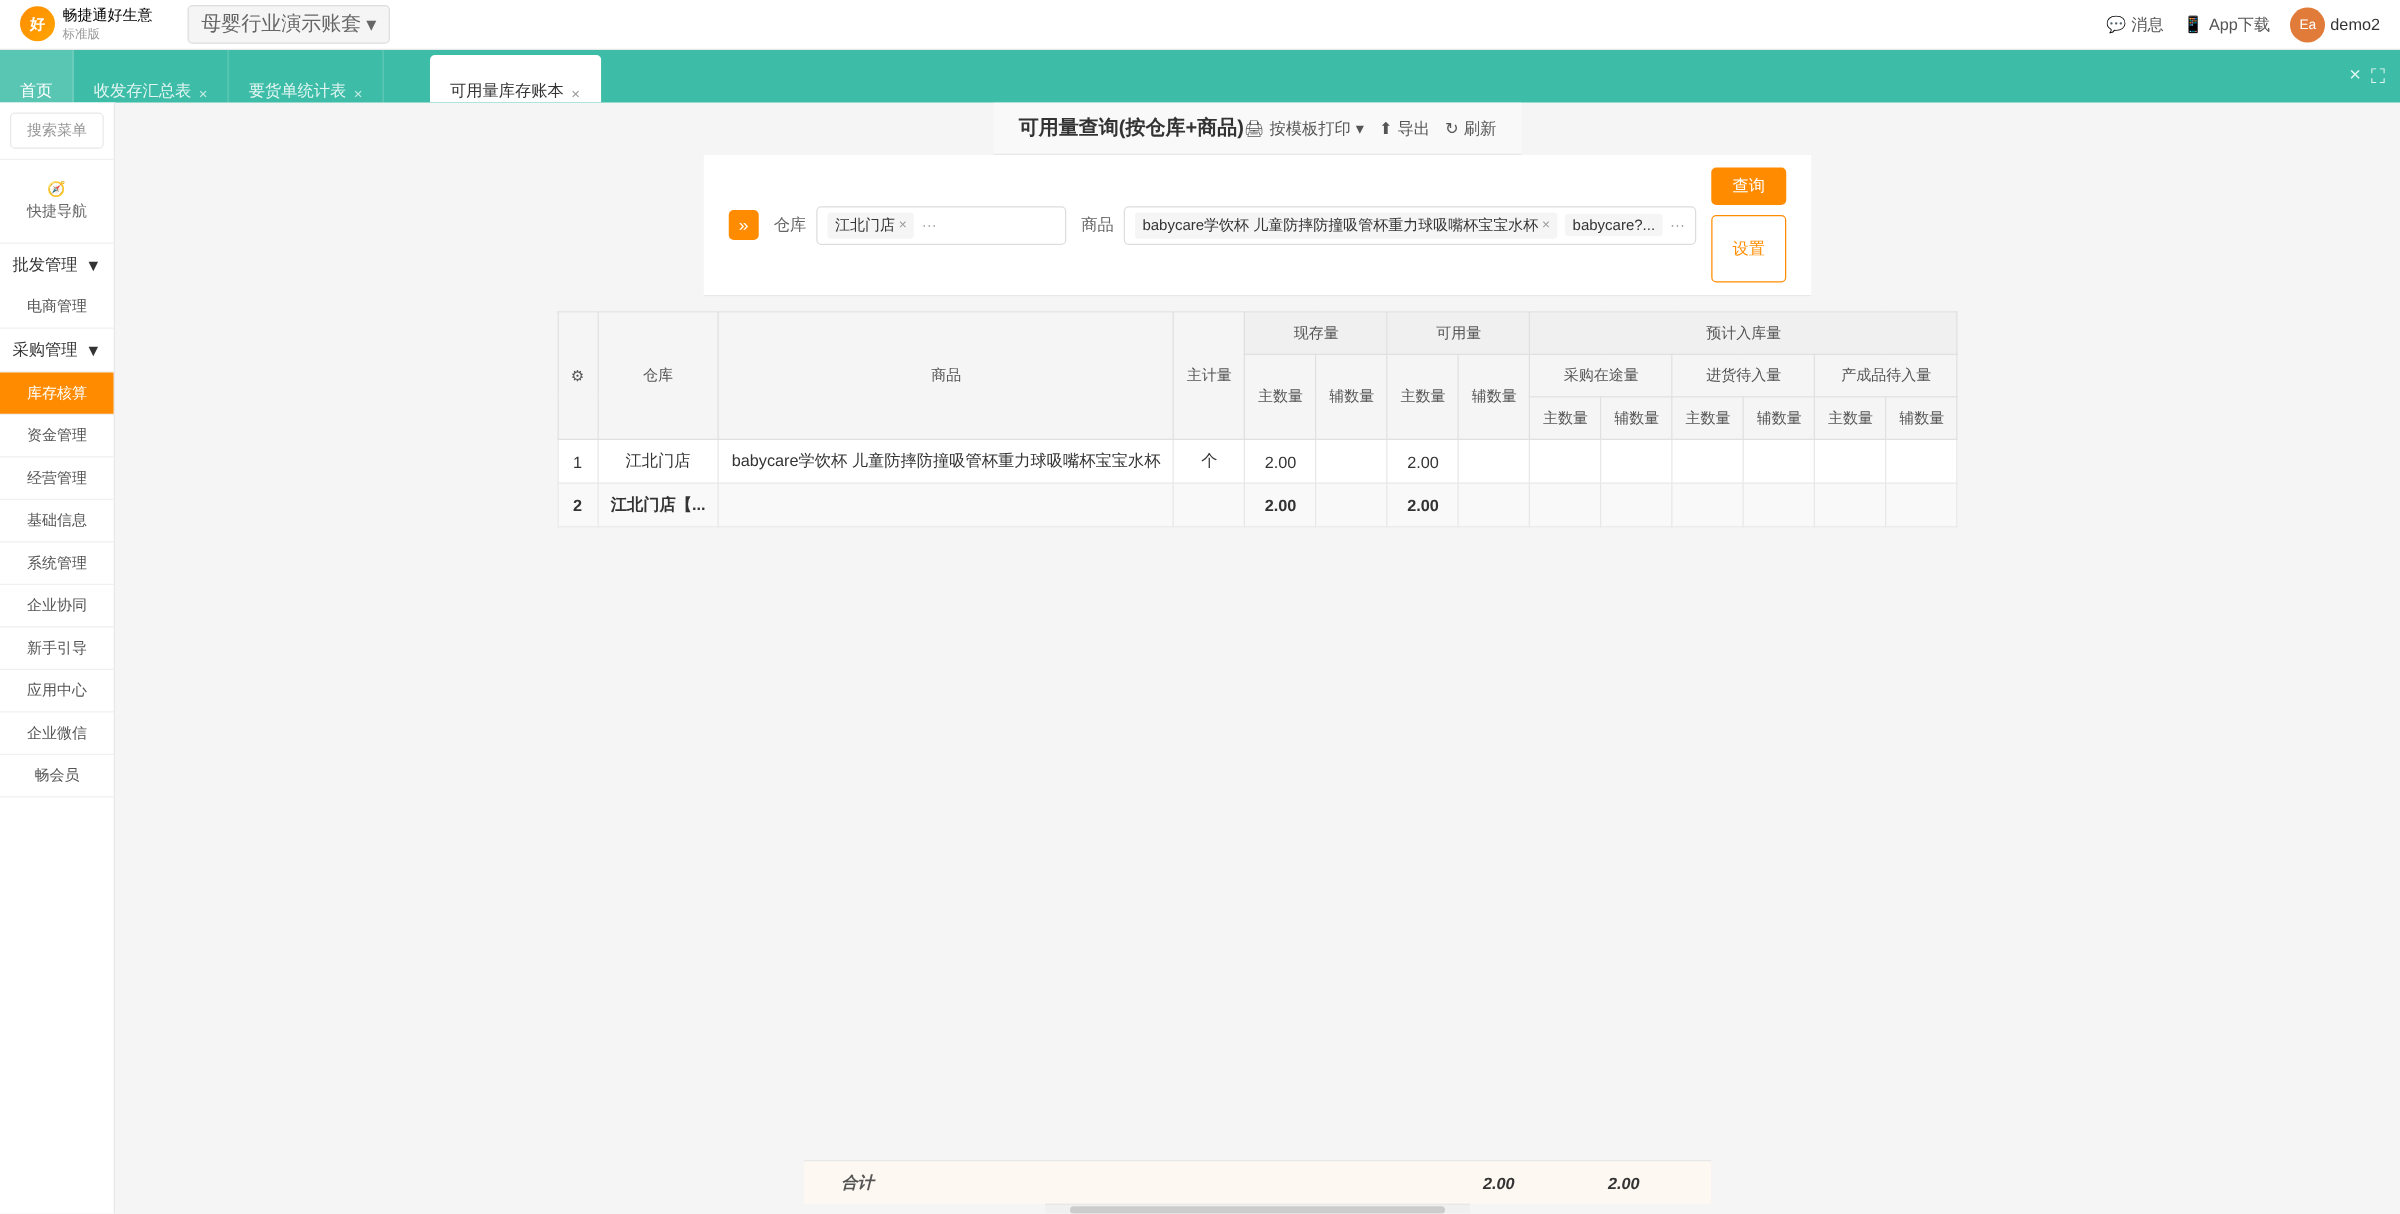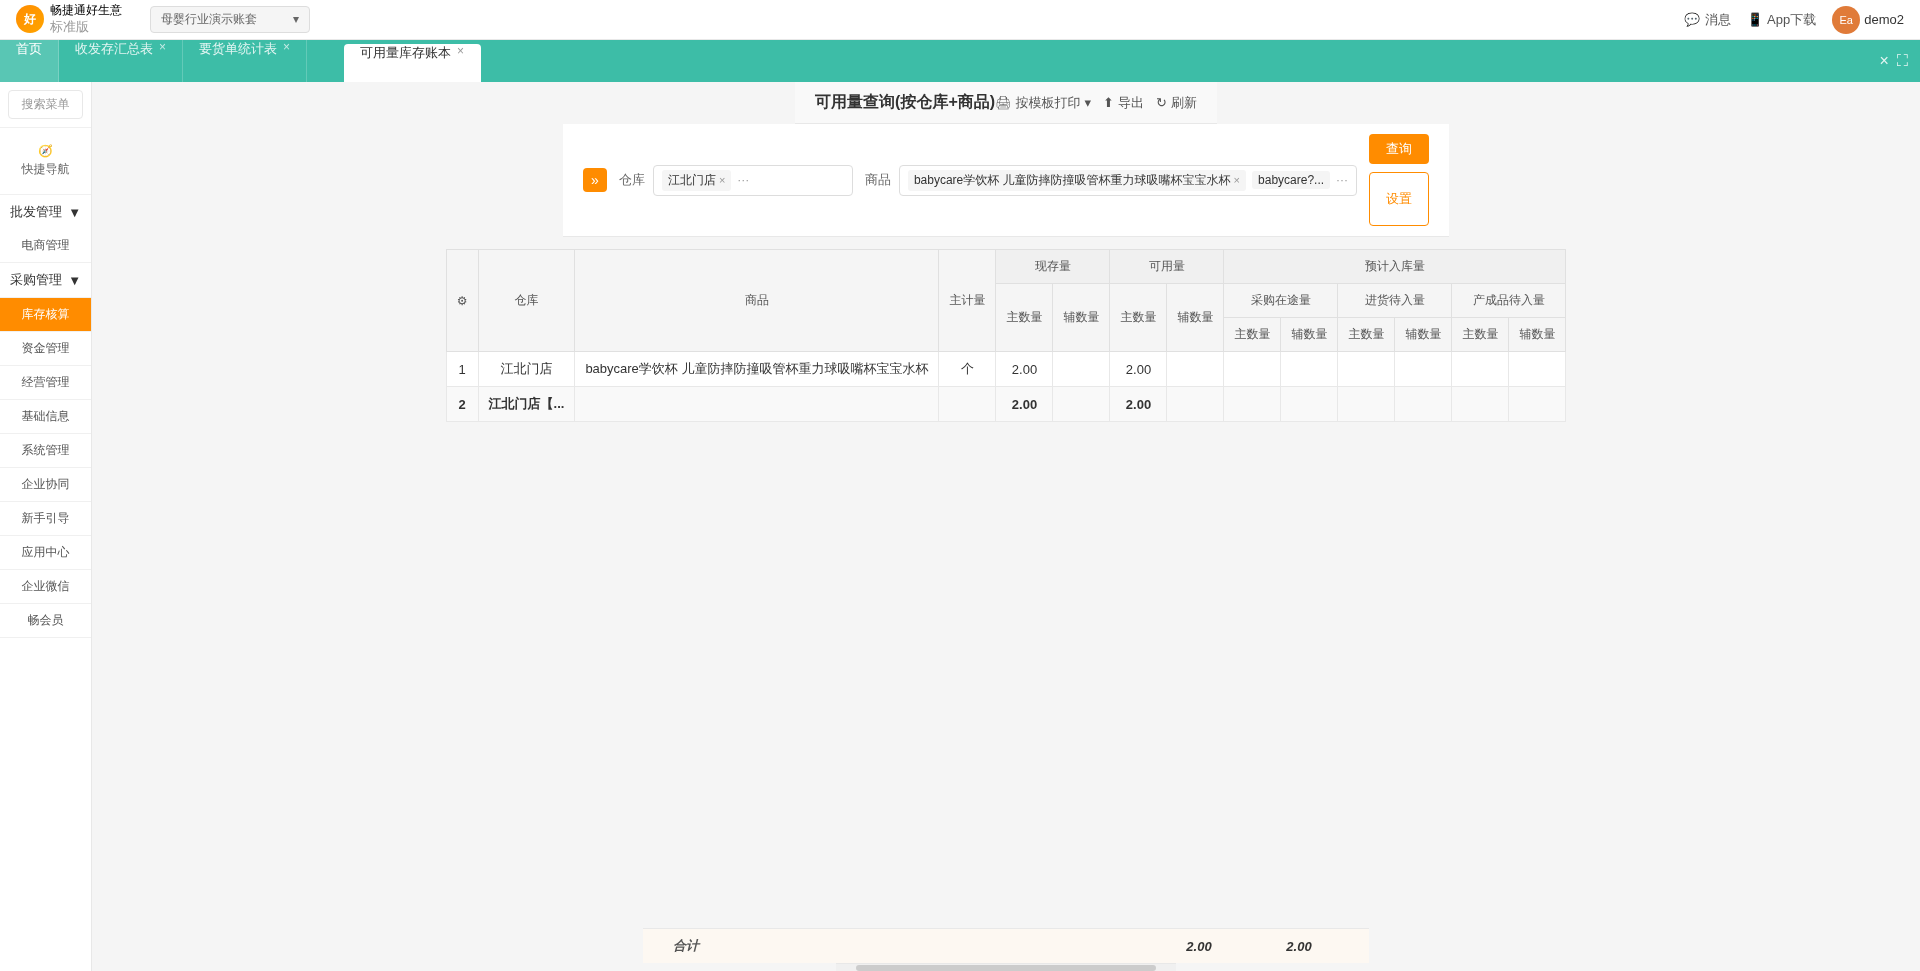--- a/index.html
+++ b/index.html
@@ -4,30 +4,30 @@
   <style>
     * { margin: 0; padding: 0; box-sizing: border-box; }
     body { font-family: "Microsoft YaHei", "PingFang SC", sans-serif; font-size: 13px; background: #f5f5f5; color: #333; width: 1920px; min-height: 971px; overflow-x: hidden; }
 
     
     .top-bar { height: 40px; background: #fff; display: flex; align-items: center; justify-content: space-between; padding: 0 16px; border-bottom: 1px solid #e8e8e8; }
     .top-bar-left { display: flex; align-items: center; gap: 8px; }
     .logo-area { display: flex; align-items: center; gap: 6px; }
     .logo-icon { width: 28px; height: 28px; background: linear-gradient(135deg, #ff8c00, #ffa500); border-radius: 50%; display: flex; align-items: center; justify-content: center; color: white; font-size: 12px; font-weight: bold; }
     .logo-text { font-size: 12px; color: #000000; line-height: 1.2; }
-    .logo-sub { font-size: 13px; color: #999; }
-    .industry-selector { display: flex; align-items: center; gap: 4px; background: #f5f5f5; border: 1px solid #ddd; border-radius: 4px; padding: 4px 10px; cursor: pointer; font-size: 12px; color: #666; margin-left: 20px; min-width: 160px; }
+    .logo-sub { font-size: 10px; color: #999; }
+    .industry-selector { display: flex; align-items: center; gap: 4px; background: #f5f5f5; border: 1px solid #ddd; border-radius: 4px; padding: 4px 10px; cursor: pointer; font-size: 16px; color: #666; margin-left: 20px; min-width: 160px; }
     .top-bar-right { display: flex; align-items: center; gap: 16px; }
     .top-btn { display: flex; align-items: center; gap: 4px; cursor: pointer; font-size: 13px; color: #555; }
     .avatar { width: 28px; height: 28px; border-radius: 50%; background: #e07b39; display: flex; align-items: center; justify-content: center; color: white; font-size: 11px; }
     .username { font-size: 13px; color: #333; }
 
     
     .tab-bar { height: 42px; background: #3dbda7; display: flex; align-items: stretch; padding: 0 0 0 0; }
-    .tab-item { display: flex; align-items: flex-start; padding: 0 16px; font-size: 13px; cursor: pointer; color: rgba(255,255,255,0.85); gap: 6px; border-right: 1px solid rgba(255,255,255,0.2); }
+    .tab-item { display: flex; align-items: flex-end; padding: 0 16px; font-size: 13px; cursor: pointer; color: rgba(255,255,255,0.85); gap: 6px; border-right: 1px solid rgba(255,255,255,0.2); }
     .tab-item.home { background: rgba(255,255,255,0.15); color: #fff; }
     .tab-item.active { background: #fff; color: #333; border-radius: 4px 4px 0 0; margin-top: 4px; margin-left: 37px; }
     .tab-close { font-size: 12px; color: #999; cursor: pointer; }
     .tab-close-white { font-size: 12px; color: rgba(255,255,255,0.7); cursor: pointer; }
     .tab-spacer { flex: 1; }
     .tab-bar-actions { display: flex; align-items: center; padding: 0 12px; gap: 8px; }
     .tab-action-btn { color: rgba(255,255,255,0.85); cursor: pointer; font-size: 16px; }
 
     
     .main-layout { display: flex; height: calc(971px - 40px - 42px); }

